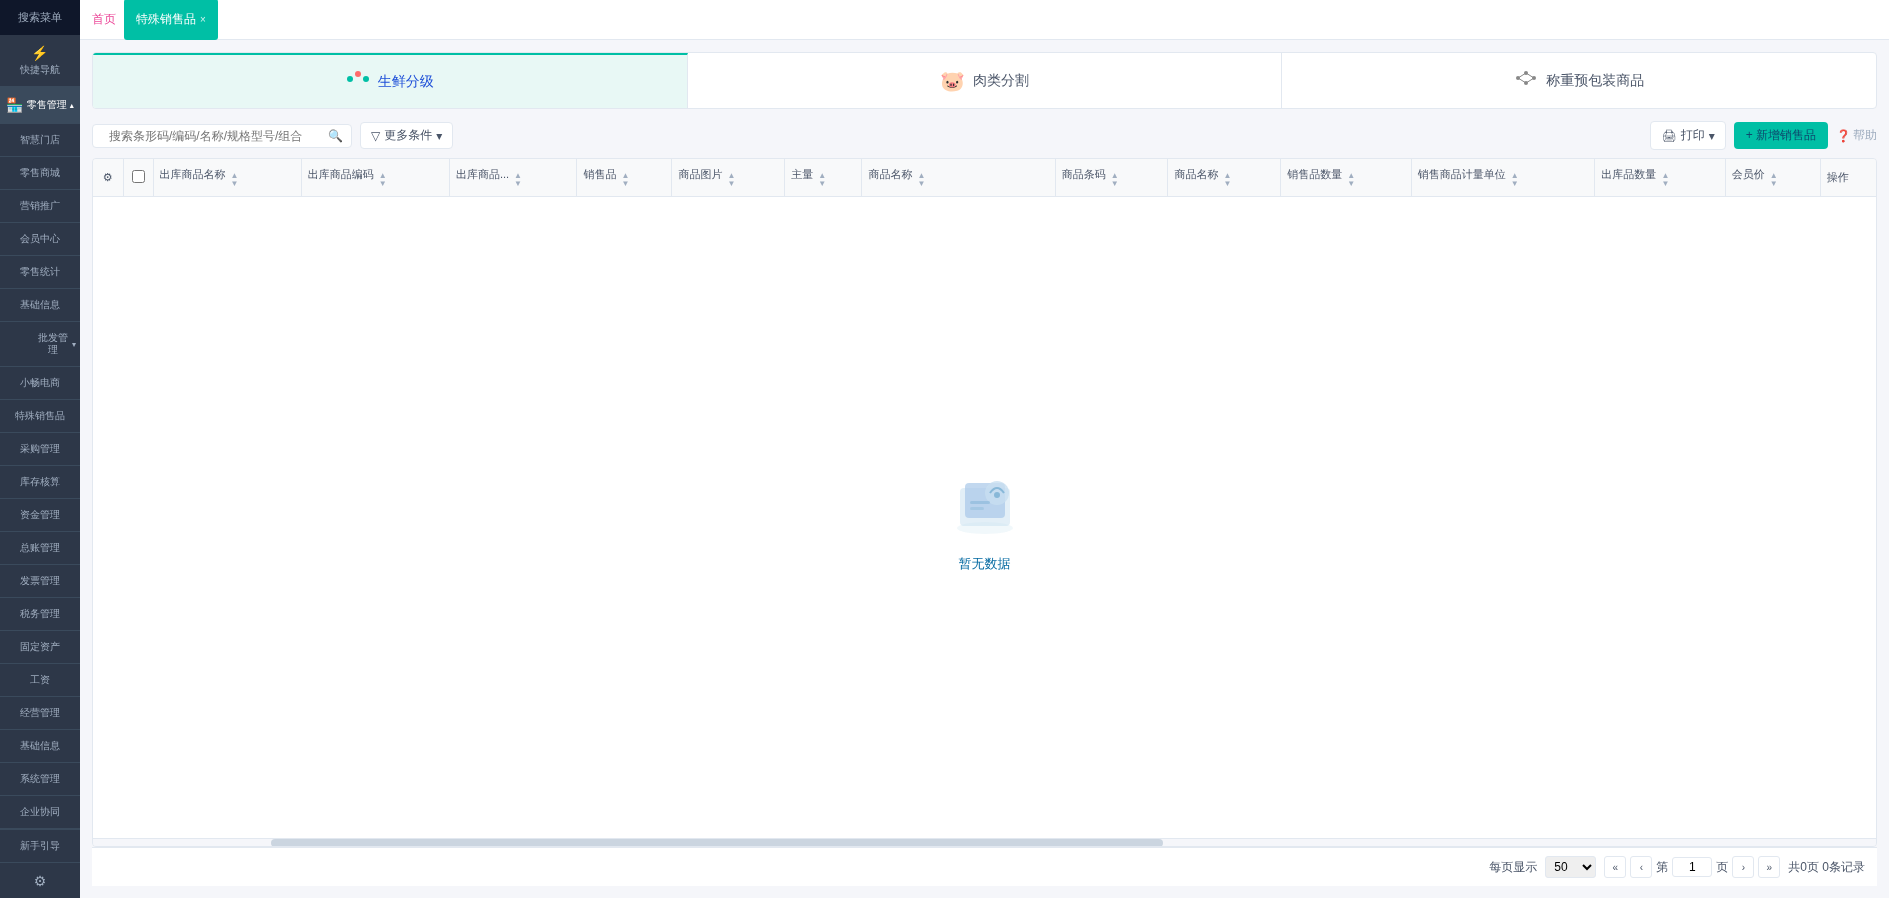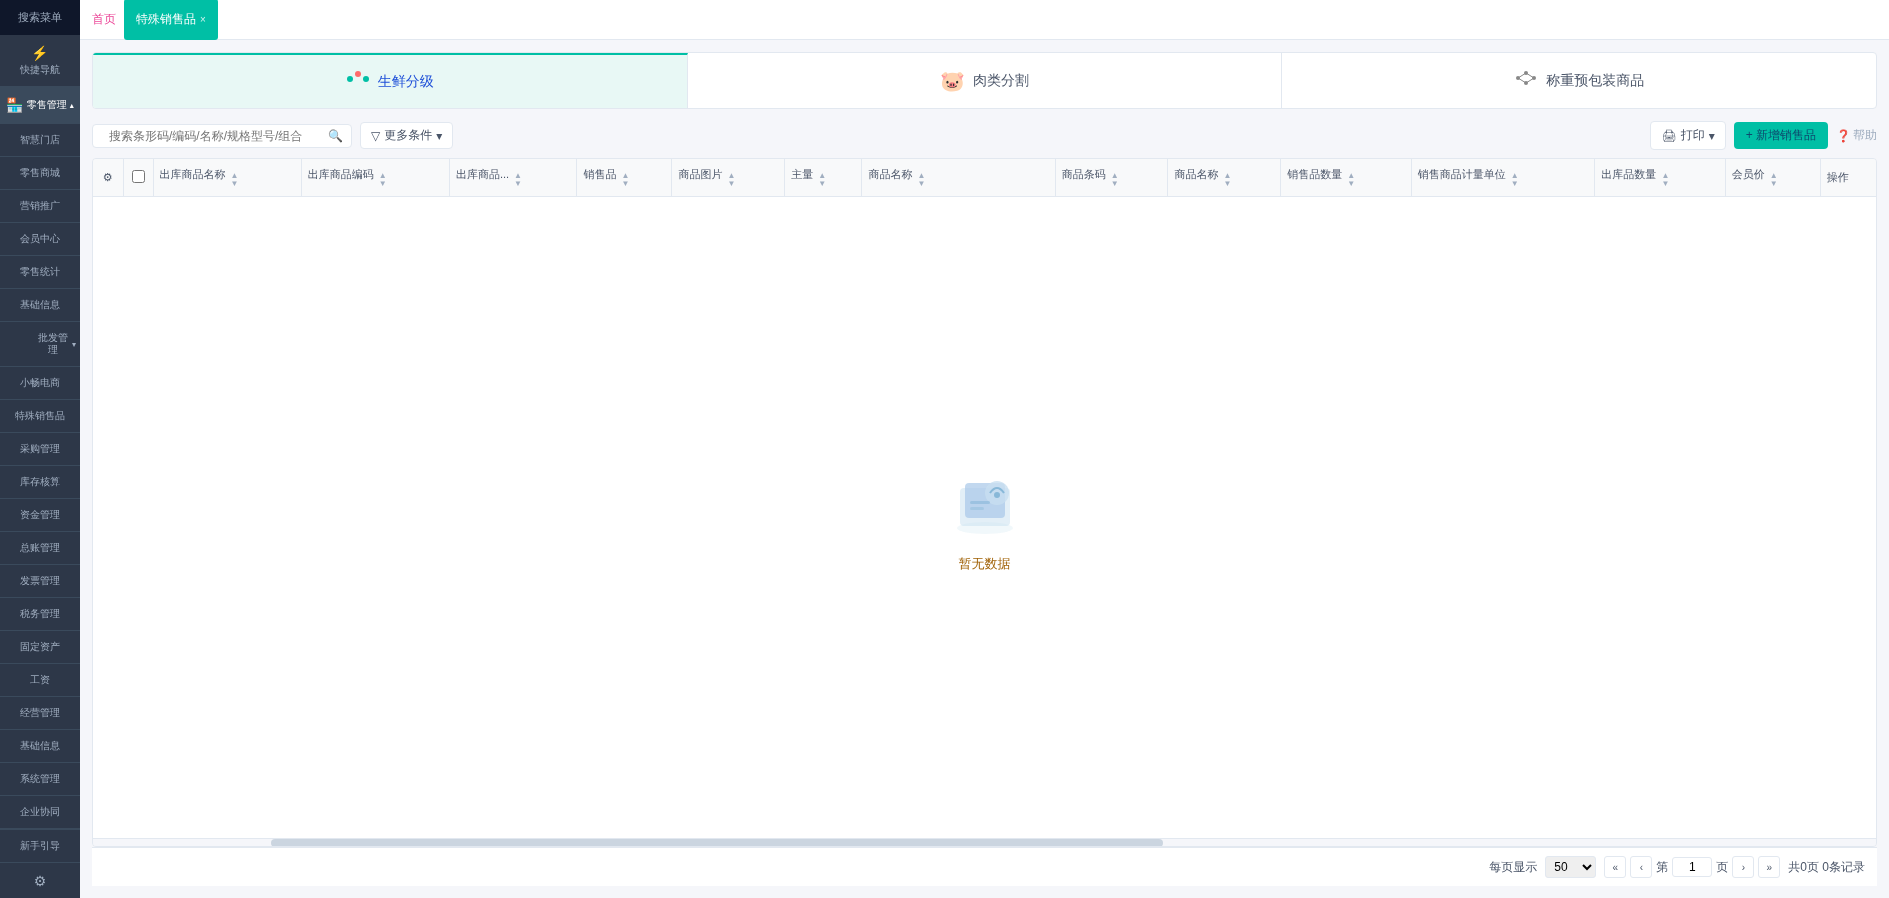--- a/index.html
+++ b/index.html
@@ -243,21 +243,21 @@
       align-items: center;
       justify-content: center;
       padding: 60px 0;
     }
     .empty-icon {
       width: 80px;
       height: 80px;
       margin-bottom: 12px;
     }
     .empty-text {
-      color: #a16207;
+      color: #0369a1;
       font-size: 13px;
     }
 
     
     .pagination {
       display: flex;
       align-items: center;
       justify-content: flex-end;
       padding: 8px 12px;
       border-top: 1px solid #e2e8f0;

